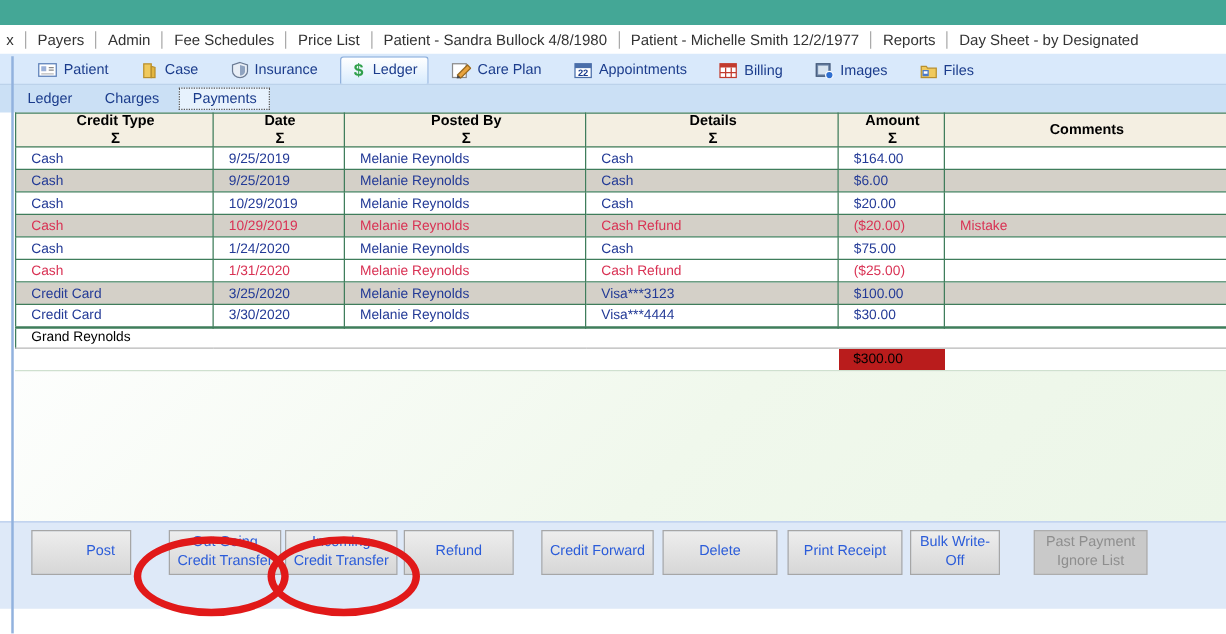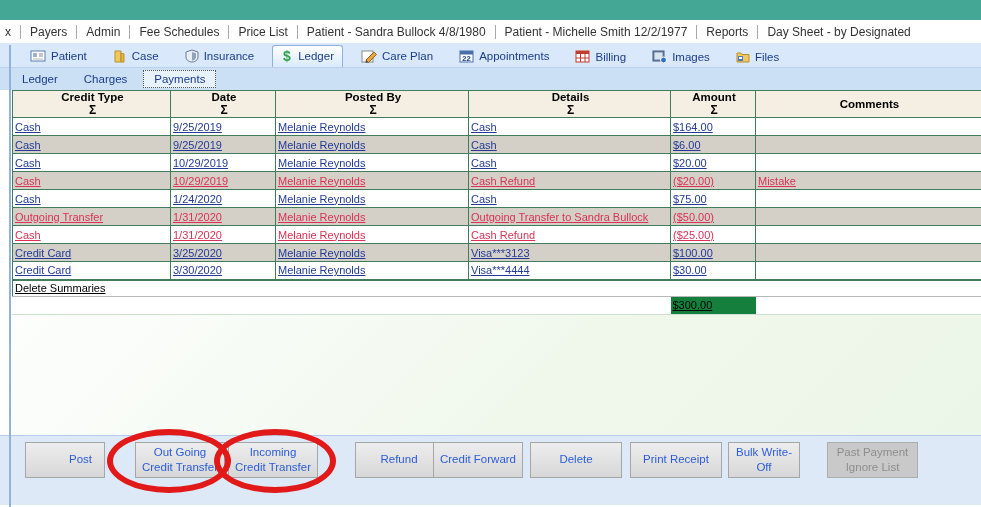--- a/index.html
+++ b/index.html
@@ -42,31 +42,31 @@
   
   table.grid { margin-left:12px; width:969px; border-collapse:collapse; table-layout:fixed; font-size:11px; }
   table.grid th {
     height:20px; background:#F4EFE2; color:#000; font-weight:bold; text-align:left;
     border:1px solid #3F7D5B; padding:0 4px 0 6px; font-size:11.5px;
   }
   .th-inner { display:flex; justify-content:space-between; align-items:center;flex-direction:column; }
   .sigma { font-weight:bold; font-size:12px; }
   table.grid td {
     height:18px; border-left:1px solid #3F7D5B; border-right:1px solid #3F7D5B;
-    border-bottom:1px solid #3F7D5B; padding:0 2px; color:#233A96;
-    overflow:hidden; white-space:nowrap; background:#fff;text-decoration:underline;
+    border-bottom:1px solid #3F7D5B; padding:0 12px; color:#233A96;
+    overflow:hidden; white-space:nowrap; background:#fff;
   }
   tr.alt td { background:#D4D0C8; }
   tr.red td { color:#D93254; }
   tr.grand td {
     color:#000; background:#fff; border:none; border-left:1px solid #3F7D5B;
     border-top:2px solid #3F7D5B; border-bottom:1px solid #B8B8B8; height:17px;
   }
   tr.totals td { border:none; background:#fff; height:17px; }
-  tr.totals td.total-amt { background:#15803d; color:#000; }
+  tr.totals td.total-amt { background:#b91c1c; color:#000; }
   
   .green-fill {
     margin-left:12px; height:121px;
     background:linear-gradient(135deg,#FDFEFD 0%, #F0F8EC 55%, #ECF6E8 100%);
     border-top:1px solid #cfe0cf;
   }
   
   .bottom-panel { position:relative; height:70px; background:#DEE9F8; border-top:1px solid #B7CCEC; }
   .btn {
     position:absolute; top:6px; height:36px;
@@ -269,28 +269,20 @@
           <td>Mistake</td>
       </tr>
       <tr>
         <td>Cash</td>
           <td>1/24/2020</td>
           <td>Melanie Reynolds</td>
           <td>Cash</td>
           <td>$75.00</td>
           <td></td>
       </tr>
-      <tr class="alt red">
-        <td>Outgoing Transfer</td>
-          <td>1/31/2020</td>
-          <td>Melanie Reynolds</td>
-          <td>Outgoing Transfer to Sandra Bullock</td>
-          <td>($50.00)</td>
-          <td></td>
-      </tr>
       <tr class="red">
         <td>Cash</td>
           <td>1/31/2020</td>
           <td>Melanie Reynolds</td>
           <td>Cash Refund</td>
           <td>($25.00)</td>
           <td></td>
       </tr>
       <tr class="alt">
         <td>Credit Card</td>
@@ -302,39 +294,39 @@
       </tr>
       <tr>
         <td>Credit Card</td>
           <td>3/30/2020</td>
           <td>Melanie Reynolds</td>
           <td>Visa***4444</td>
           <td>$30.00</td>
           <td></td>
       </tr>
       <tr class="grand">
-        <td colspan="6">Delete Summaries</td>
+        <td colspan="6">Grand Reynolds</td>
       </tr>
       <tr class="totals">
         <td colspan="4"></td>
         <td class="total-amt">$300.00</td>
         <td></td>
       </tr>
     </tbody>
   </table>
 
   <div class="green-fill"></div>
 
   <div class="bottom-panel">
     <div class="btn" style="left:25px;width:80px;padding-left:31px;">Post</div>
     <div class="btn" style="left:123px;width:90px;margin-left:12px;">Out Going
 Credit Transfer</div>
     <div class="btn" style="left:228px;width:90px;">Incoming
 Credit Transfer</div>
-    <div class="btn" style="left:355px;width:88px;">Refund</div>
+    <div class="btn" style="left:323px;width:88px;">Refund</div>
     <div class="btn" style="left:433px;width:90px;">Credit Forward</div>
     <div class="btn" style="left:530px;width:92px;">Delete</div>
     <div class="btn" style="left:630px;width:92px;">Print Receipt</div>
     <div class="btn" style="left:728px;width:72px;">Bulk Write-Off</div>
     <div class="btn disabled" style="left:827px;width:91px;">Past Payment
 Ignore List</div>
   </div>
 
   <div class="ellipse e1"></div>
   <div class="ellipse e2"></div>

